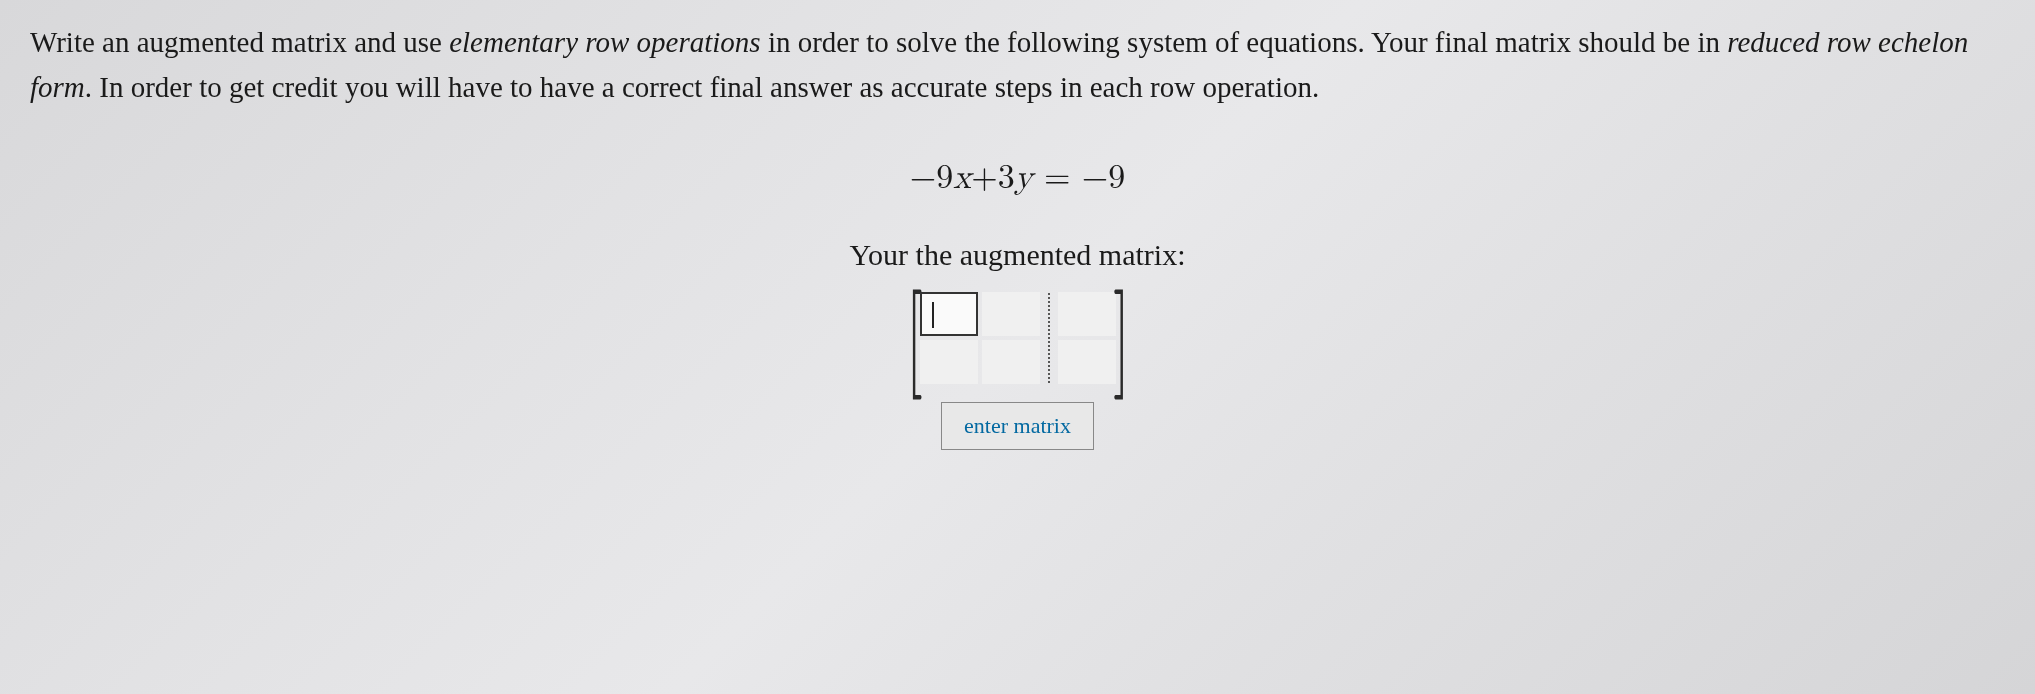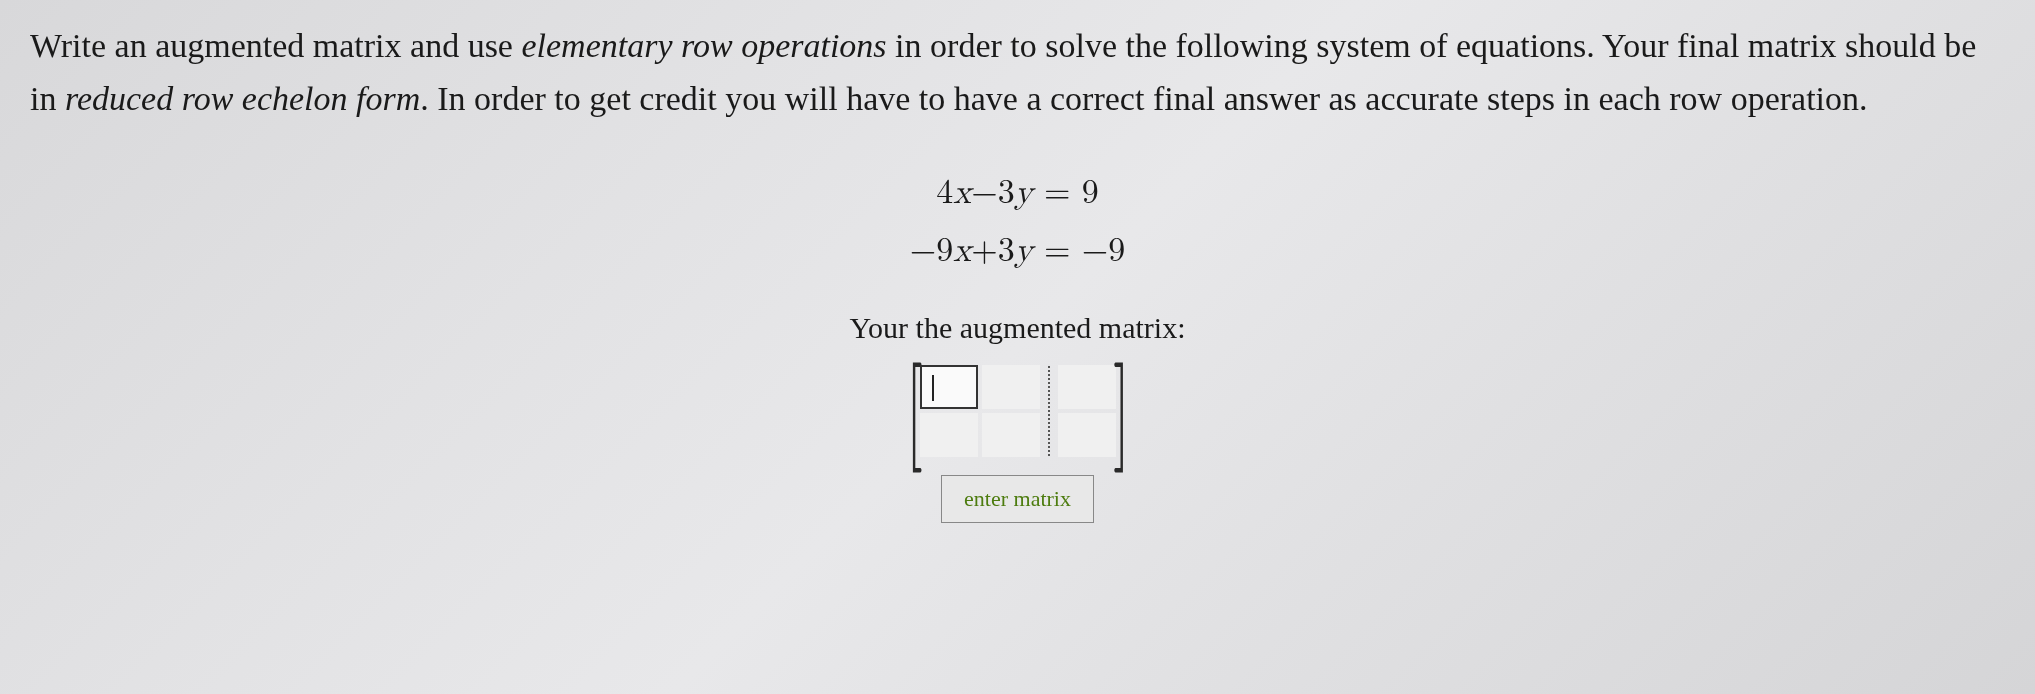--- a/index.html
+++ b/index.html
@@ -10,21 +10,21 @@
     body {
       width: 2035px;
       height: 694px;
       background: linear-gradient(135deg, #d8d8da 0%, #e2e2e4 30%, #e8e8ea 50%, #e0e0e2 70%, #d5d5d7 100%);
       font-family: Georgia, 'Times New Roman', serif;
       color: #1a1a1a;
       padding: 20px 30px;
       overflow: hidden;
     }
     .instructions {
-      font-size: 34px;
+      font-size: 29px;
       line-height: 1.55;
       margin-bottom: 40px;
     }
     .italic {
       font-style: italic;
     }
     .equations {
       text-align: center;
       font-size: 34px;
       line-height: 1.7;
@@ -91,38 +91,35 @@
       grid-column: 3;
       justify-self: center;
     }
     .button-row {
       display: flex;
       justify-content: center;
     }
     .enter-btn {
       font-family: Georgia, serif;
       font-size: 22px;
-      color: #4d7c0f;
+      color: #0369a1;
       padding: 10px 22px;
       border: 1px solid #888;
       background: #e8e8e8;
       cursor: pointer;
     }
   </style>
 </head>
 <body>
 
 <div class="instructions">
   <span>Write an augmented matrix and use </span><span class="italic">elementary row operations</span><span> in order to solve the following system of equations. Your final matrix should be in </span><span class="italic">reduced row echelon form</span><span>. In order to get credit you will have to have a correct final answer as accurate steps in each row operation.</span>
 </div>
 
 <div class="equations">
-  <span class="eq-line">
-    <span>4</span><span class="math-var">x</span><span>−</span><span>3</span><span class="math-var">y</span><span> = </span><span>9</span>
-  </span>
   <span class="eq-line">
     <span>−9</span><span class="math-var">x</span><span>+</span><span>3</span><span class="math-var">y</span><span> = </span><span>−9</span>
   </span>
 </div>
 
 <div class="prompt-label">Your the augmented matrix:</div>
 
 <div class="matrix-area">
   <span class="bracket">[</span>
   <div class="matrix-grid">

